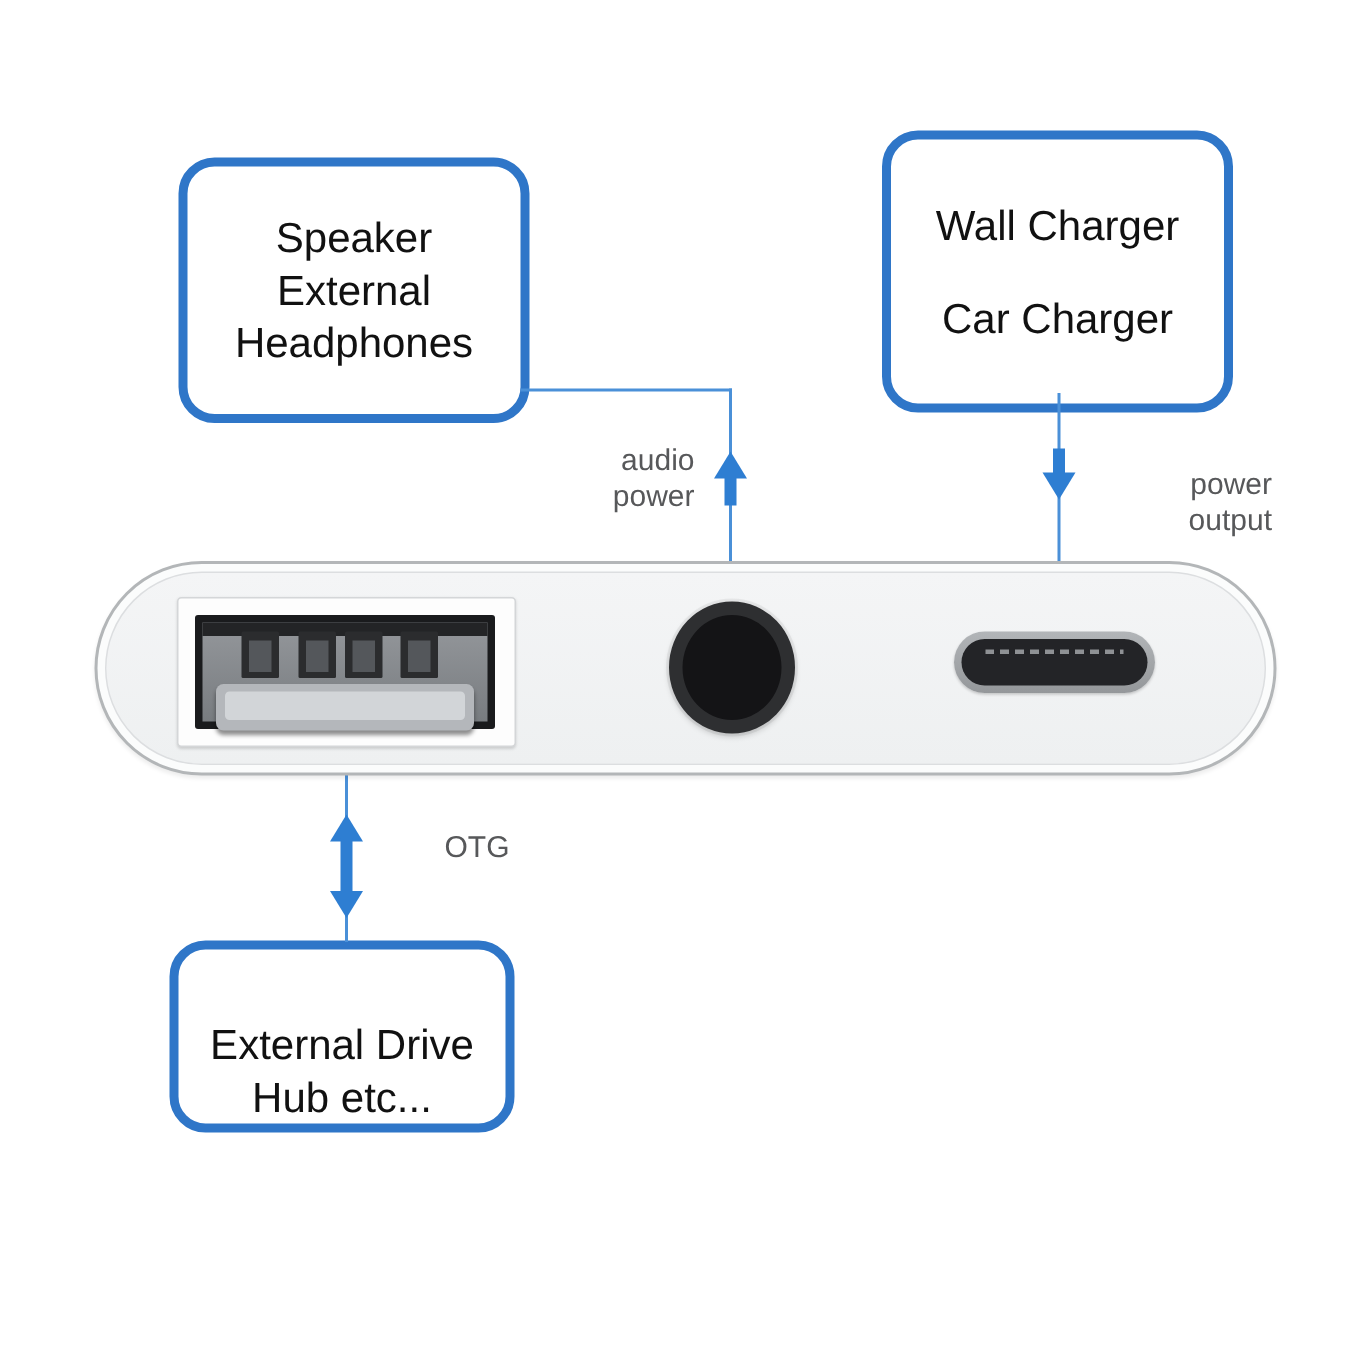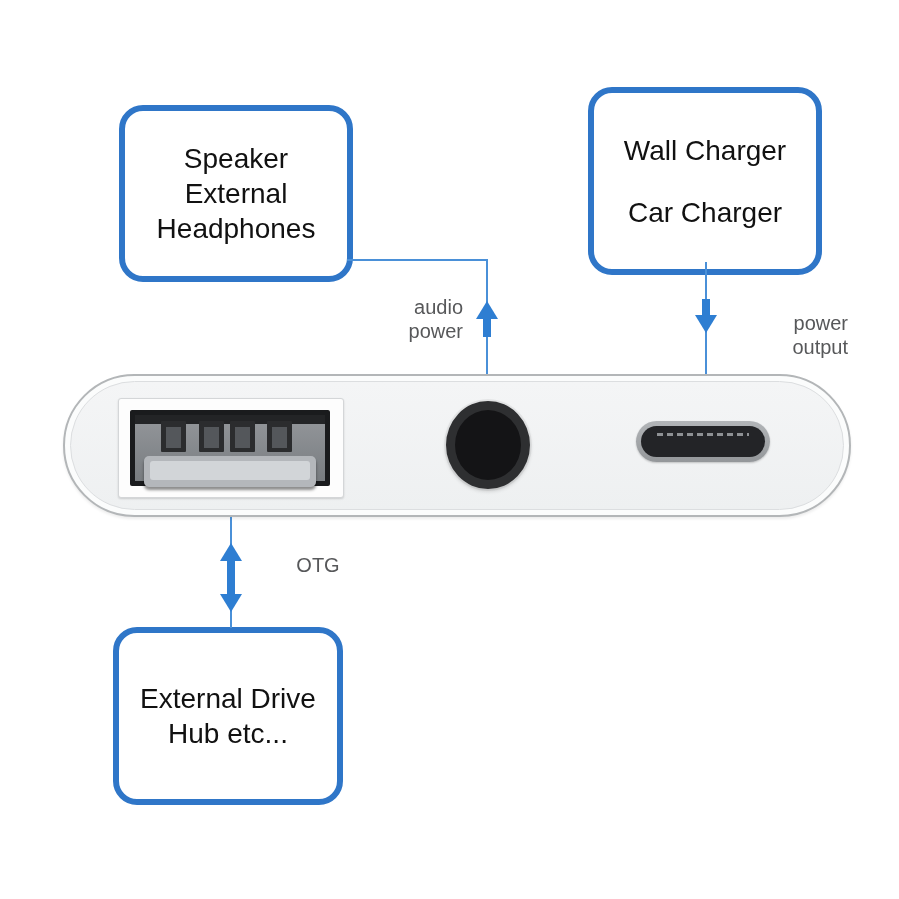--- a/index.html
+++ b/index.html
@@ -11,21 +11,21 @@
   .callout{
     position:absolute;box-sizing:border-box;
     border:6px solid var(--box-border,#2f76c8);
     border-radius:24px;background:#ffffff;
     display:flex;flex-direction:column;justify-content:center;align-items:center;
     font-size:28px;line-height:35px;color:var(--box-text,#111111);
     text-align:center;
   }
   .box-audio{left:119px;top:105px;width:234px;height:177px;}
   .box-power{left:588px;top:87px;width:234px;height:188px;gap:27px;}
-  .box-otg{left:113px;top:627px;width:230px;height:178px;}
+  .box-otg{left:113px;top:627px;width:230px;height:128px;justify-content:flex-end;}
   
   .cline{position:absolute;background:var(--connector-line,#4a90d8);}
   .line-audio-h{left:347px;top:259px;width:141px;height:2px;}
   .line-audio-v{left:486px;top:259px;width:2px;height:119px;}
   .line-power-v{left:705px;top:262px;width:2px;height:116px;}
   .line-otg-v{left:230px;top:516px;width:2px;height:112px;}
   
   .tri{position:absolute;width:0;height:0;}
   .tri-up{border-left:11px solid transparent;border-right:11px solid transparent;
           border-bottom:18px solid var(--connector-arrow,#2e7ed2);}

